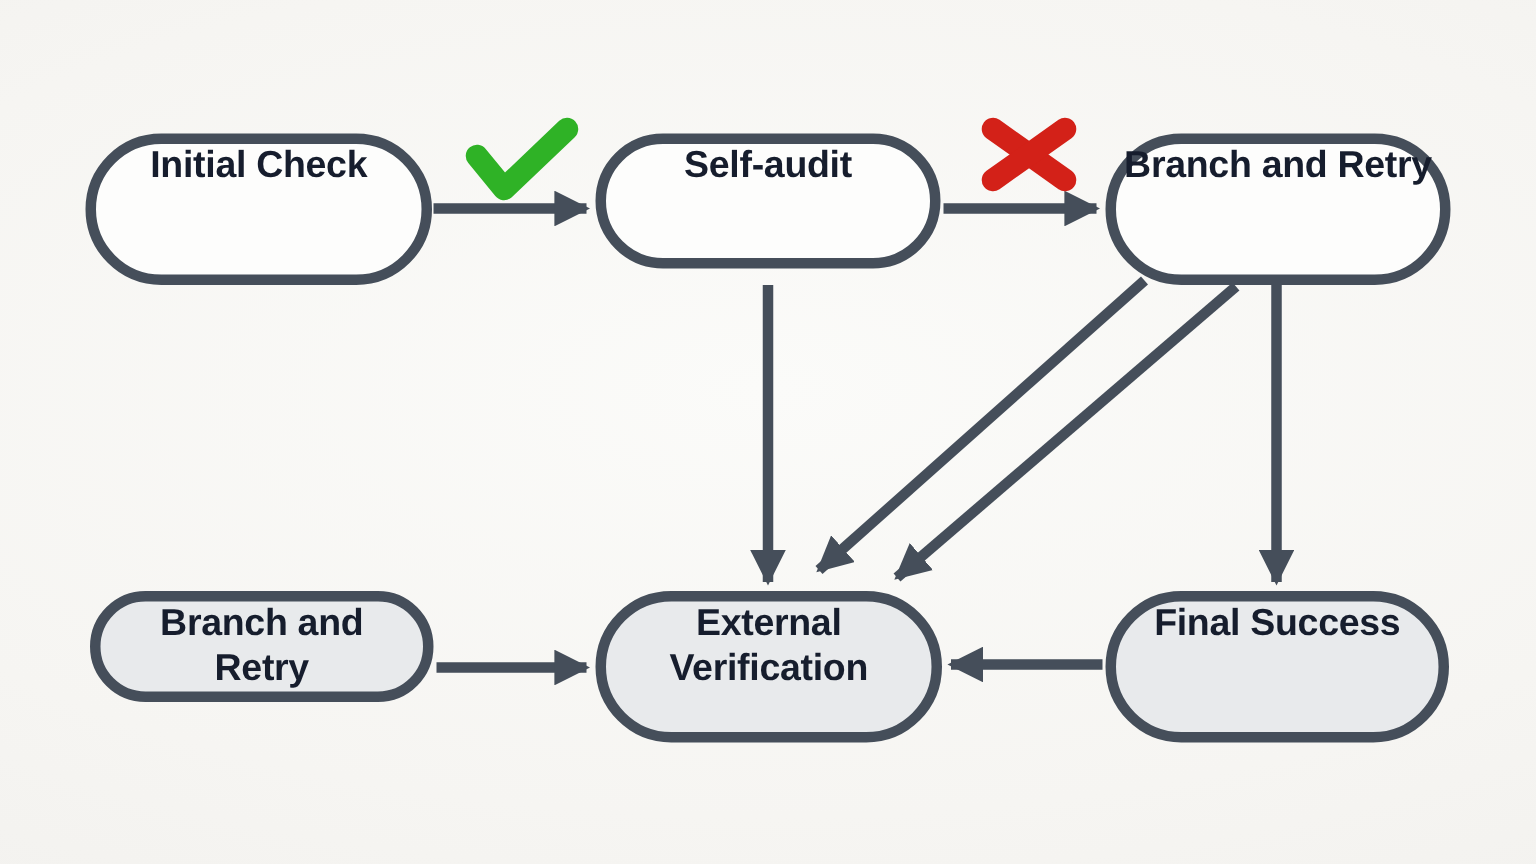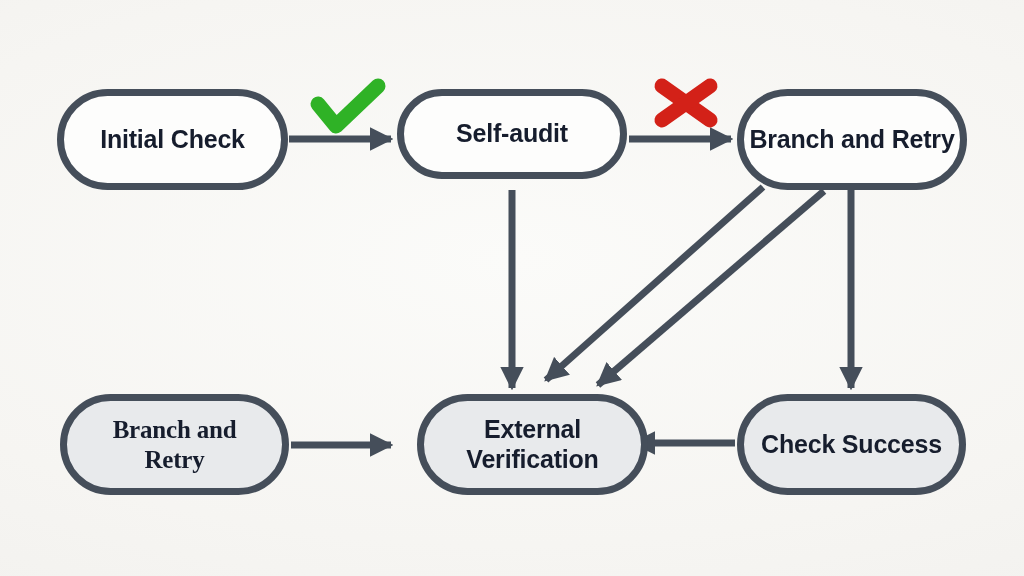--- a/index.html
+++ b/index.html
@@ -5,32 +5,32 @@
   html,body{margin:0;padding:0;background:#e9e8e5;}
   .stage{
     position:relative;width:1024px;height:576px;overflow:hidden;
     background:radial-gradient(ellipse 120% 90% at 50% 45%, #fbfbf9 0%, #f6f5f2 55%, #f0efec 100%);
     font-family:"Liberation Sans", sans-serif;
   }
   .edges{position:absolute;left:0;top:0;width:1024px;height:576px;}
   .node{
     position:absolute;box-sizing:border-box;
     border:7px solid #454e5a;border-radius:52px;
-    display:flex;align-items:center;justify-content:center;
+    display:flex;justify-content:center;
     text-align:center;
     color:#161d2d;font-weight:bold;font-size:25px;line-height:1.18;
     letter-spacing:-0.2px;white-space:pre-line;
   }
   .node.top{background:#fdfdfc;}
   .node.bottom{background:#e8eaec;}
   .n-initial{left:57px;top:89px;width:231px;height:101px;}
   .n-selfaudit{left:397px;top:89px;width:230px;height:90px;}
   .n-branchtop{left:737px;top:89px;width:230px;height:101px;}
-  .n-branchbottom{left:60px;top:394px;width:229px;height:101px;font-family:Liberation Serif, serif;}
-  .n-external{left:417px;top:394px;width:231px;height:101px;}
+  .n-branchbottom{left:60px;top:394px;width:229px;height:74px;}
+  .n-external{left:397px;top:394px;width:231px;height:101px;}
   .n-final{left:737px;top:394px;width:229px;height:101px;}
 </style>
 </head>
 <body>
 
 <div class="stage">
 
   <svg class="edges" viewBox="0 0 1024 576">
     <defs>
       <marker id="ah" viewBox="0 0 10 10" refX="9" refY="5" markerWidth="3.4" markerHeight="3.4" orient="auto-start-reverse">
@@ -73,16 +73,16 @@
     <span>Branch and
 Retry</span>
   </div>
 
   <div class="node bottom n-external">
     <span>External
 Verification</span>
   </div>
 
   <div class="node bottom n-final">
-    <span>Check Success</span>
+    <span>Final Success</span>
   </div>
 
 </div>
 
 </body></html>

